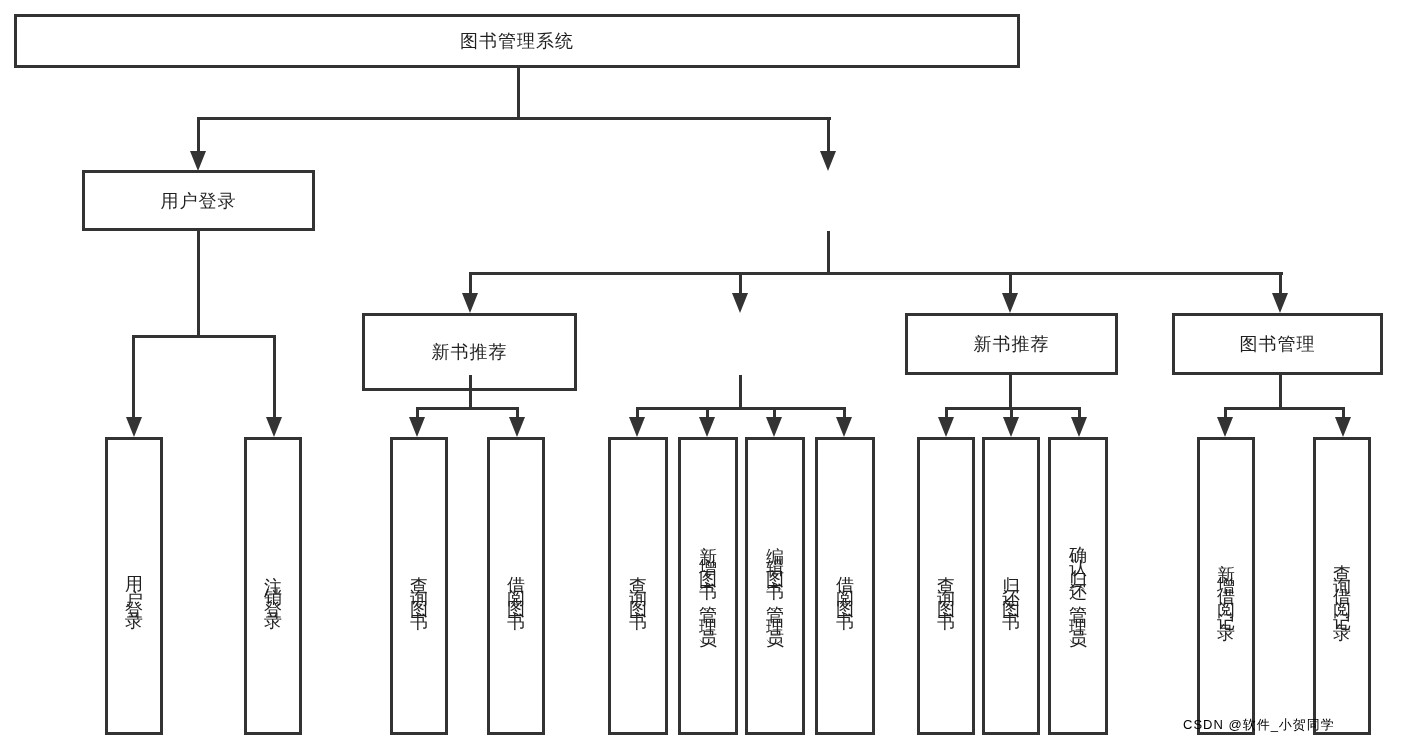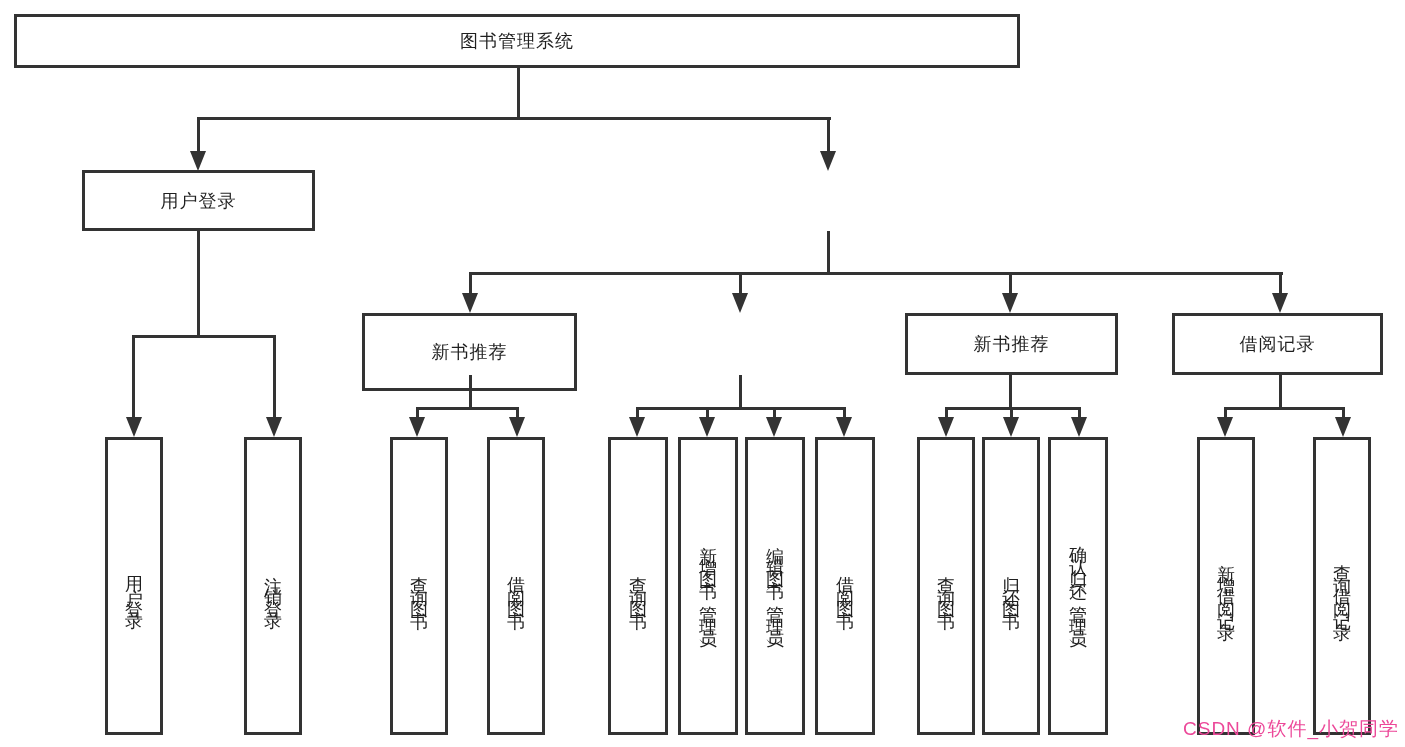--- a/index.html
+++ b/index.html
@@ -15,21 +15,21 @@
   .vtext{
     writing-mode:vertical-rl;text-orientation:mixed;letter-spacing:12px;line-height:1;
   }
   .line{position:absolute;background:#333333;}
   .head{
     position:absolute;width:0;height:0;
     border-left:8px solid transparent;border-right:8px solid transparent;
     border-top:20px solid #333333;
   }
   .watermark{
-    position:absolute;left:1183px;top:716px;font-size:19px;color:#ec4899;
+    position:absolute;left:1183px;top:716px;font-size:13px;color:#000000;
     letter-spacing:1px;white-space:nowrap;
   }
 </style>
 </head>
 <body>
 
 <div id="canvas">
 
   <div class="box" style="left:14px;top:14px;width:1006px;height:54px;">
     <span>图书管理系统</span>
@@ -64,21 +64,21 @@
   <div class="line" style="left:1279px;top:272px;width:3px;height:23px;"></div>
   <div class="head" style="left:1272px;top:293px;"></div>
 
   <div class="box" style="left:362px;top:313px;width:215px;height:78px;">
     <span>新书推荐</span>
   </div>
   <div class="box" style="left:905px;top:313px;width:213px;height:62px;">
     <span>新书推荐</span>
   </div>
   <div class="box" style="left:1172px;top:313px;width:211px;height:62px;">
-    <span>借阅记录</span>
+    <span>图书管理</span>
   </div>
 
   <div class="line" style="left:469px;top:375px;width:3px;height:32px;"></div>
   <div class="line" style="left:416px;top:407px;width:103px;height:3px;"></div>
   <div class="line" style="left:416px;top:407px;width:3px;height:12px;"></div>
   <div class="head" style="left:409px;top:417px;"></div>
   <div class="line" style="left:516px;top:407px;width:3px;height:12px;"></div>
   <div class="head" style="left:509px;top:417px;"></div>
 
   <div class="line" style="left:739px;top:375px;width:3px;height:32px;"></div>

